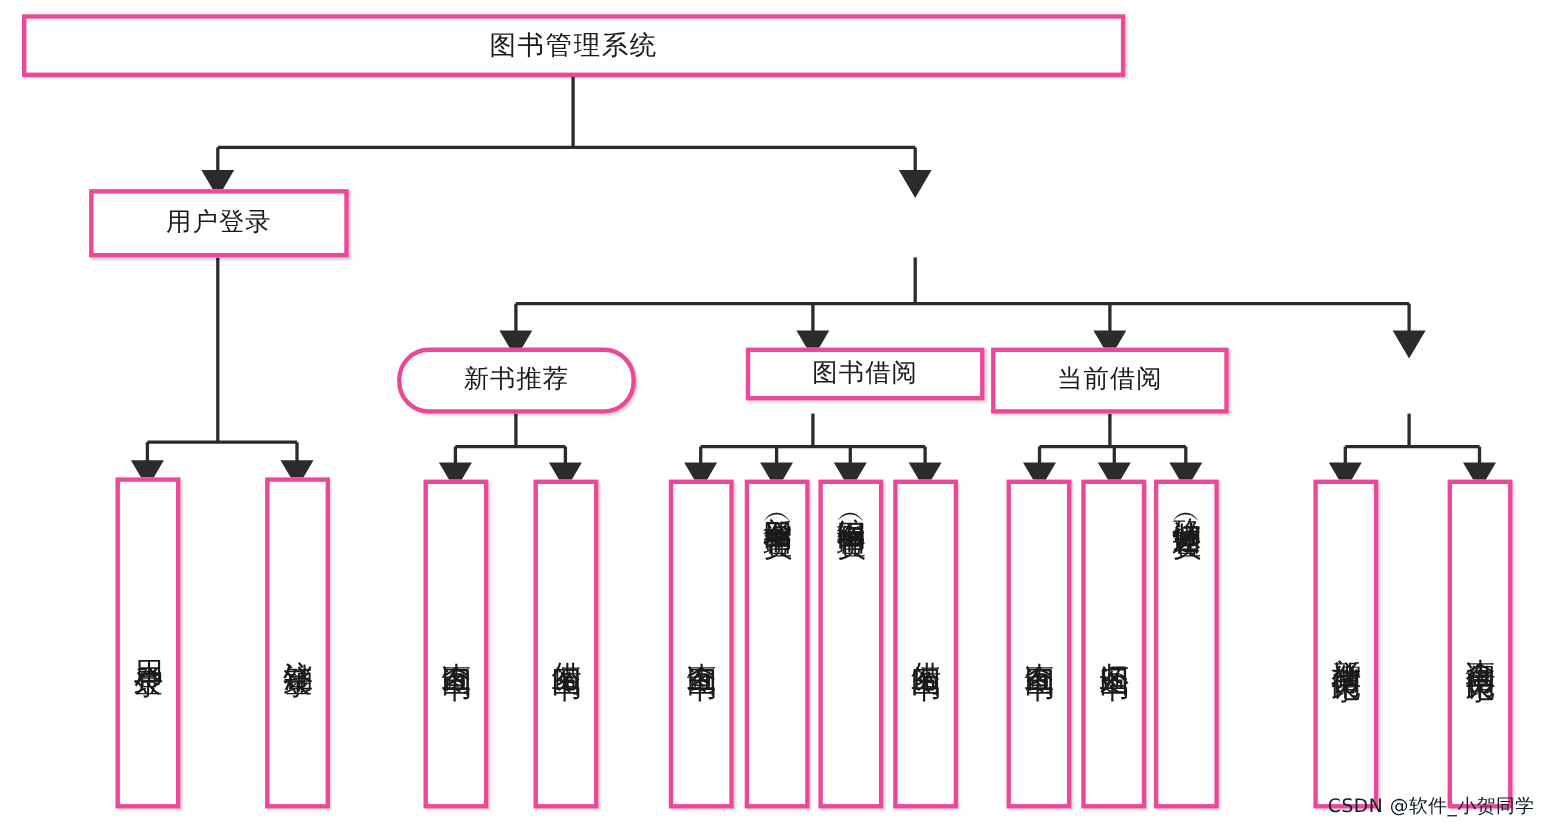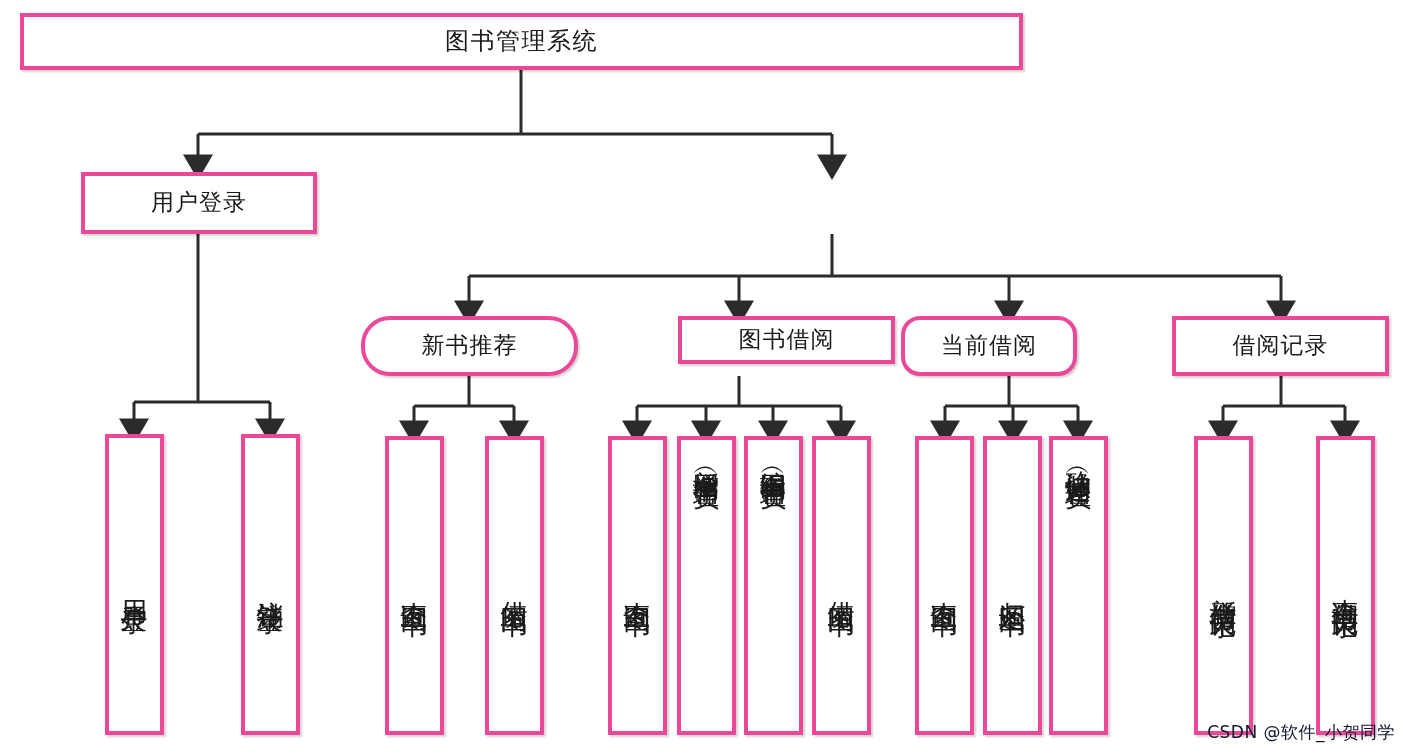--- a/index.html
+++ b/index.html
@@ -139,27 +139,24 @@
 
 
   <div class="node h" style="left:361px;top:316px;width:217px;height:60px;border-radius:29px;">
     <span class="lbl">新书推荐</span>
   </div>
 
   <div class="node h" style="left:631px;top:316px;width:217px;height:48px;margin-left:47px;">
     <span class="lbl">图书借阅</span>
   </div>
 
-  <div class="node h" style="left:901px;top:316px;width:176px;height:60px;border-radius:19px;">
+  <div class="node h" style="left:901px;top:316px;width:216px;height:60px;">
     <span class="lbl">当前借阅</span>
   </div>
 
-  <div class="node h" style="left:1172px;top:316px;width:217px;height:60px;">
-    <span class="lbl">借阅记录</span>
-  </div>
 
   <div class="node v center" style="left:105px;top:434px;width:59px;height:301px;">
     <span class="lbl">用户登录</span>
   </div>
   <div class="node v center" style="left:241px;top:434px;width:59px;height:301px;">
     <span class="lbl">注销登录</span>
   </div>
 
   <div class="node v center" style="left:385px;top:436px;width:59px;height:299px;">
     <span class="lbl">查询图书</span>

